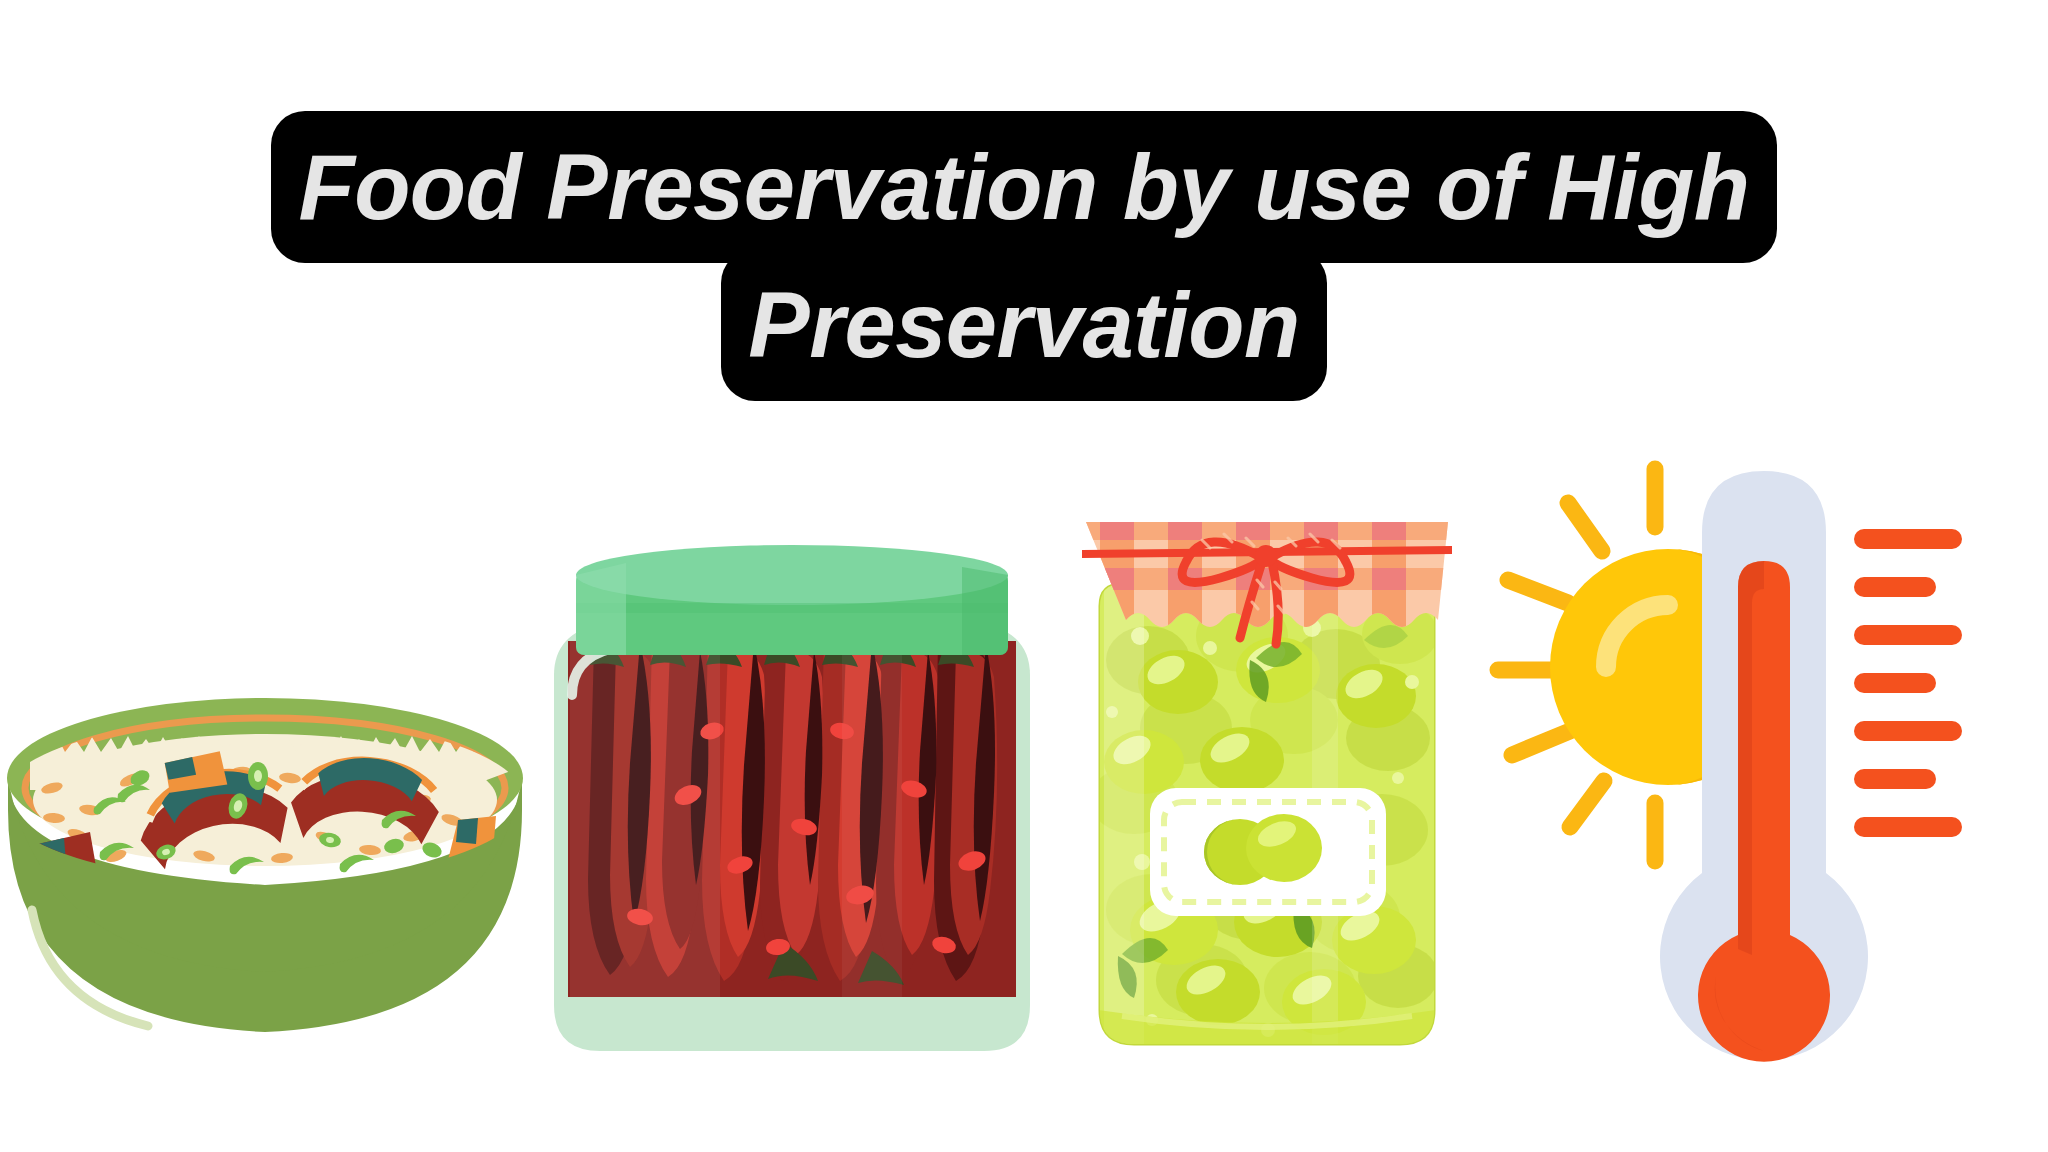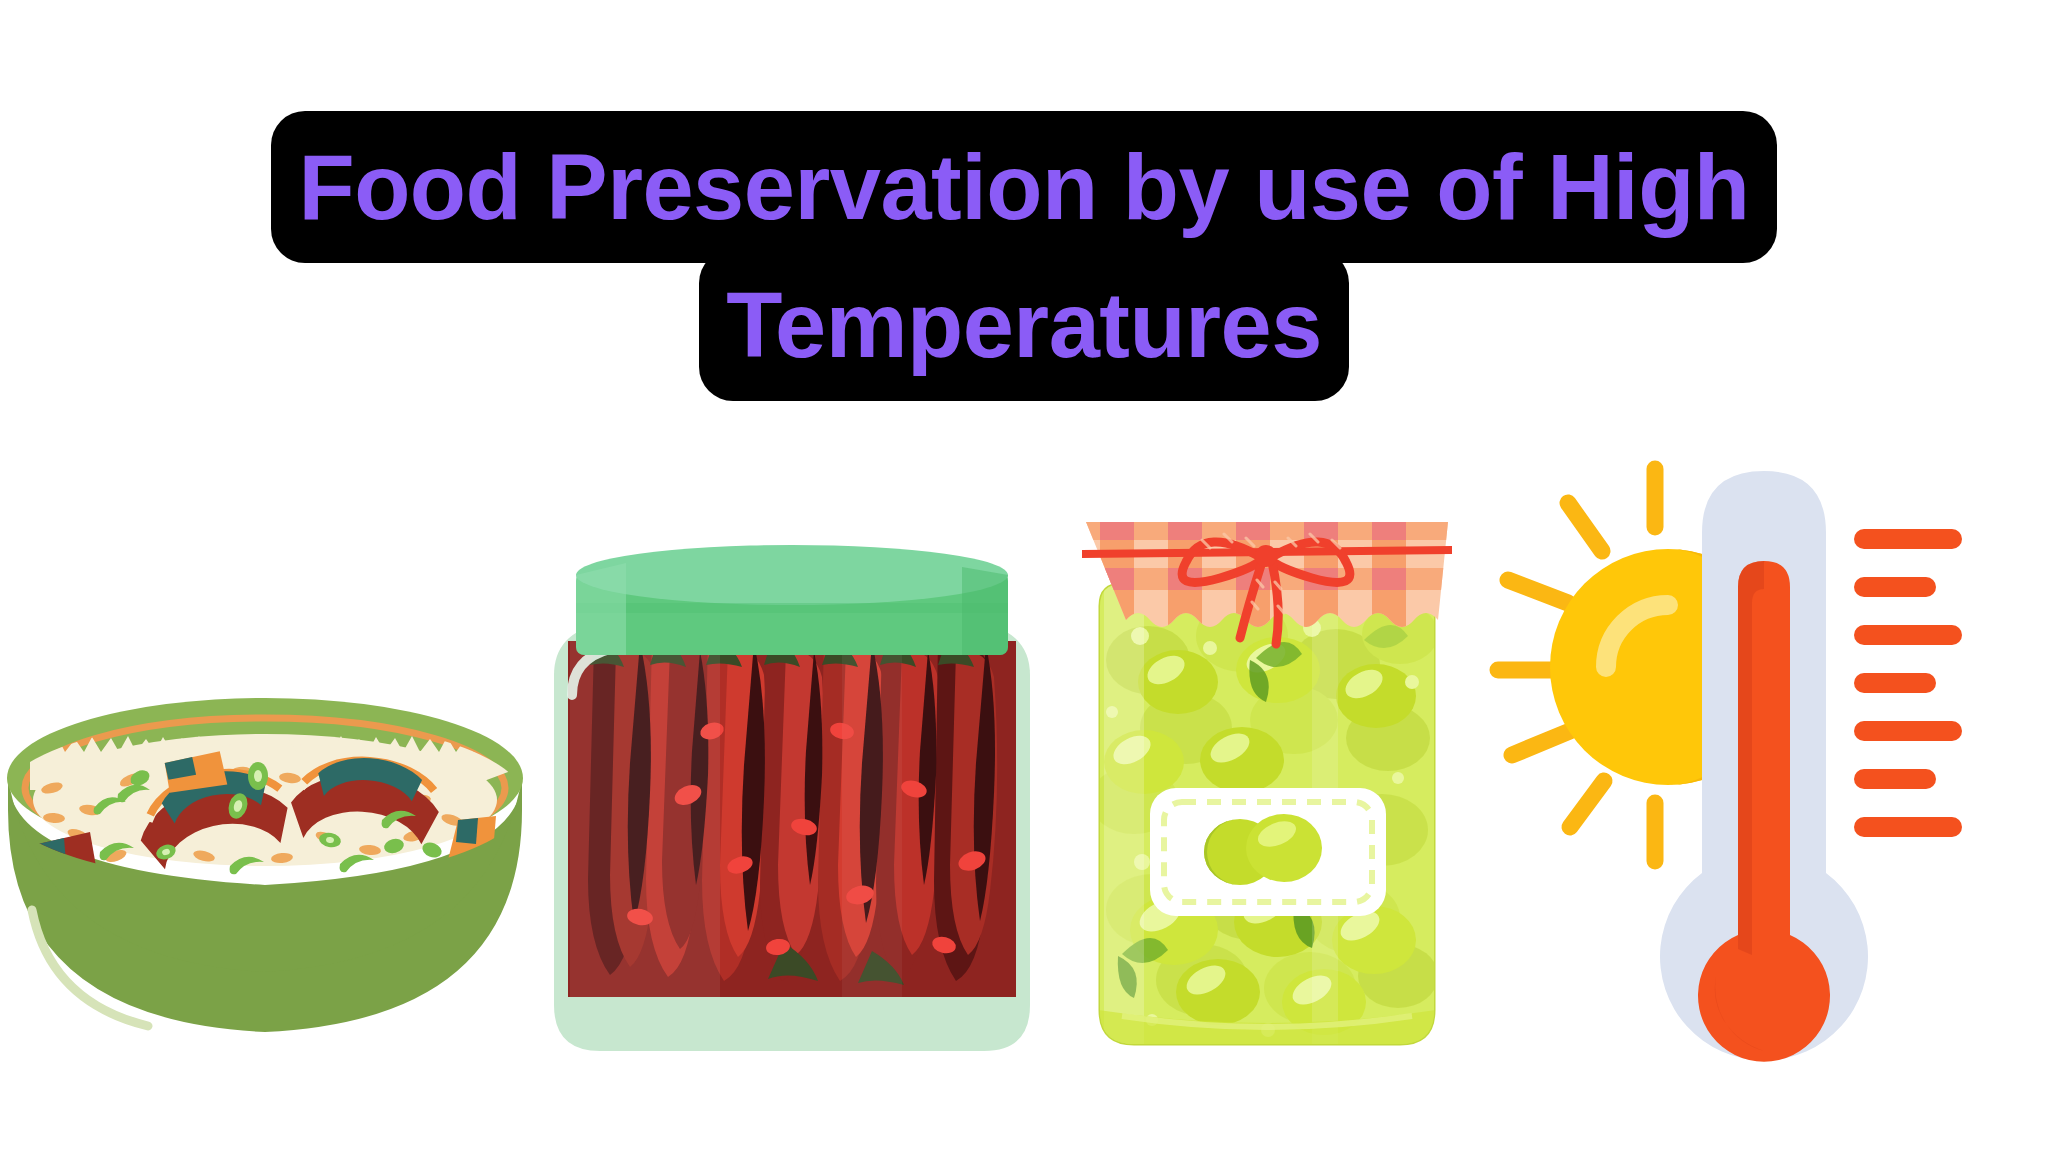--- a/index.html
+++ b/index.html
@@ -13,43 +13,44 @@
   .title-wrap{
     position:absolute;left:0;top:118px;width:2048px;
     text-align:center;
   }
   .title-text{
     display:inline;
     font-size:92px;
     font-weight:700;
     line-height:1.50;
     letter-spacing:-0.5px;
-    color:#8b5cf6;
+    color:#e5e5e5;
     background:#000000;
     padding:0.27em 0.30em;
     border-radius:34px;
     box-decoration-break:clone;
     -webkit-box-decoration-break:clone;
     font-family:"Liberation Sans","DejaVu Sans",sans-serif;
+    font-style:italic;
   }
   .title-line2{display:block;height:0;}
 
   
   .art{position:absolute;}
   .art svg{display:block;}
 </style>
 </head>
 <body>
 
 <div id="stage">
 
   <div class="title-wrap">
     <span class="title-text">Food Preservation by use of High</span>
     <span class="title-line2"></span>
-    <span class="title-text">Temperatures</span>
+    <span class="title-text">Preservation</span>
   </div>
 
   <div class="art" style="left:-10px;top:660px;width:550px;height:420px;">
     <svg viewBox="0 0 550 420" width="550" height="420" aria-hidden="true">
       <defs>
         <clipPath id="bowlClip">
           <path d="M8 95 Q8 60 275 52 Q542 60 542 95 L542 130 Q542 330 275 340 Q8 330 8 130 Z"></path>
         </clipPath>
         <clipPath id="brothClip">
           <ellipse cx="272" cy="140" rx="262" ry="82"></ellipse>

